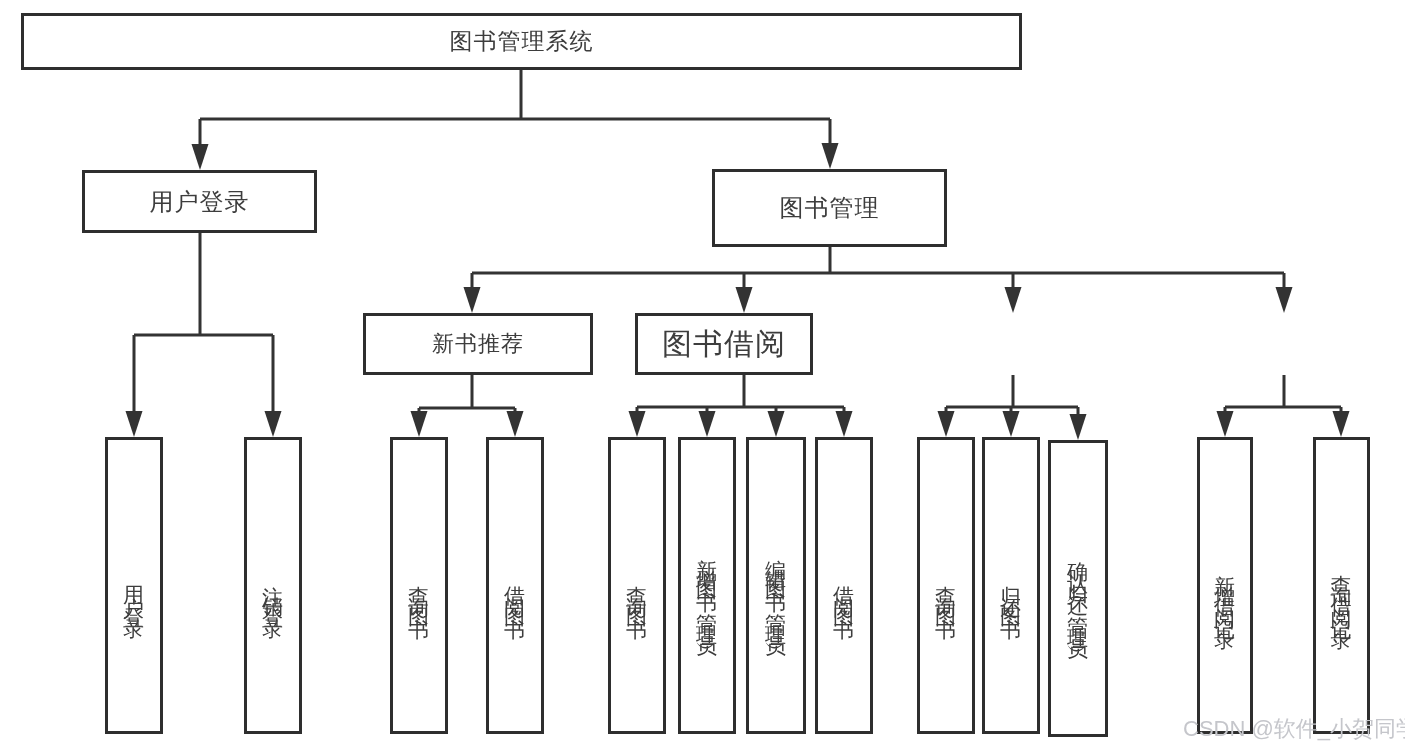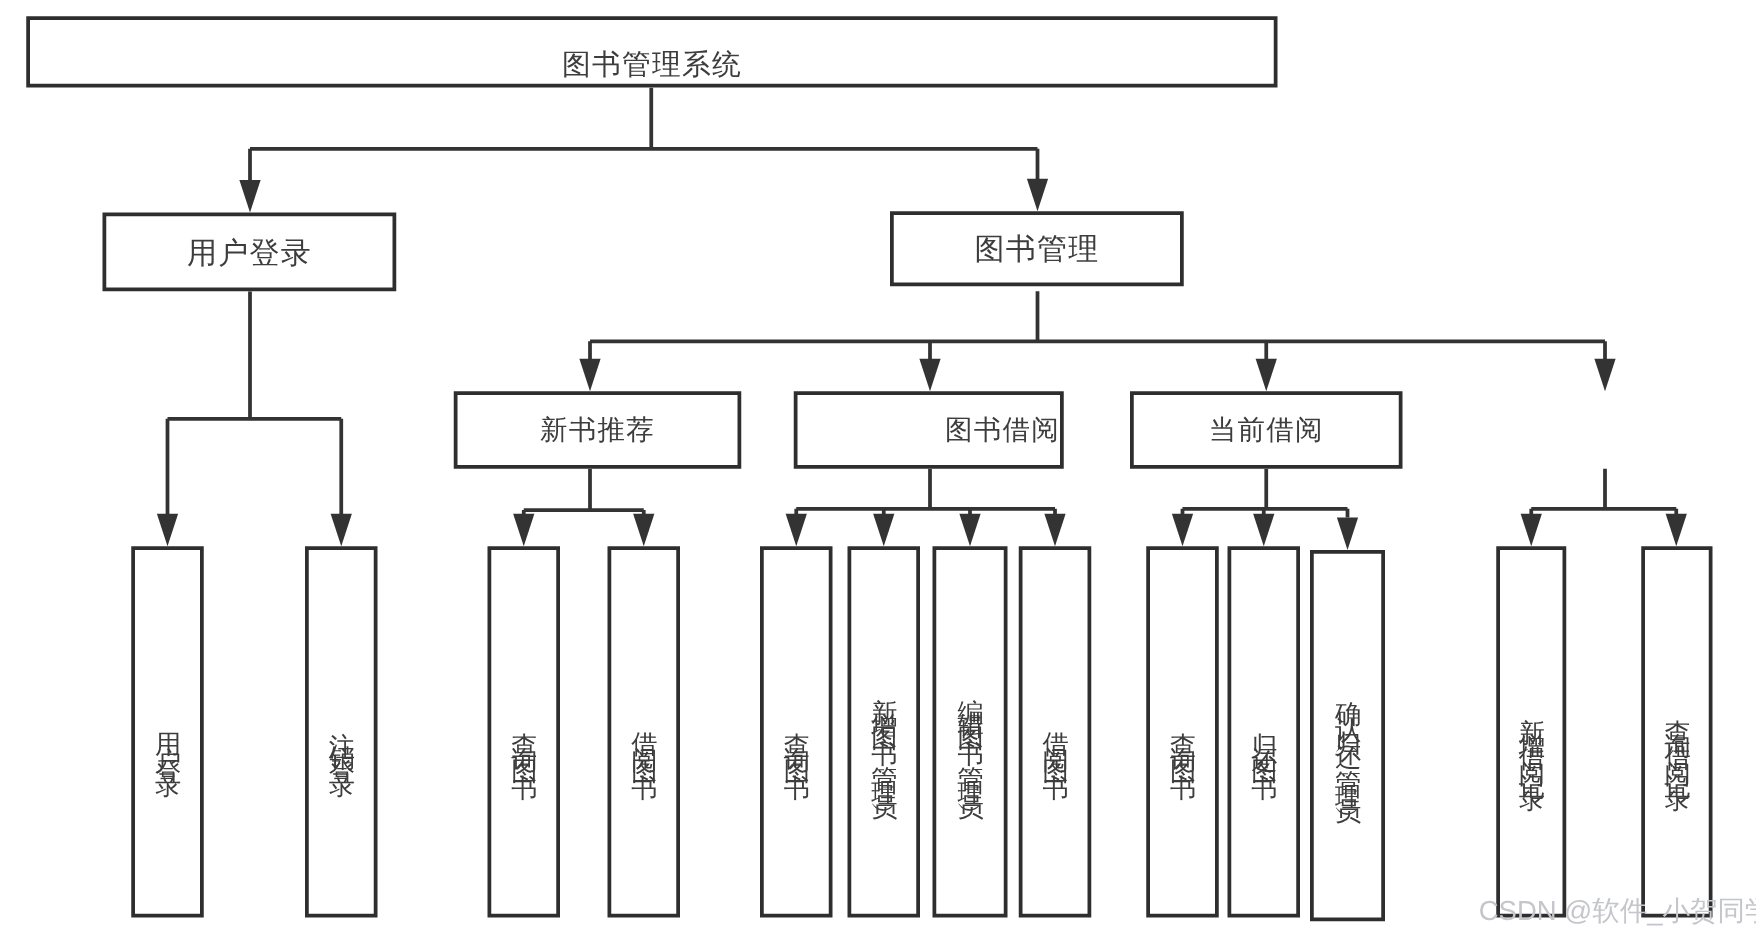--- a/index.html
+++ b/index.html
@@ -24,21 +24,21 @@
   .node{
     position:absolute;
     background:var(--background);
     border:3px solid var(--border);
     display:flex;
     align-items:center;
     justify-content:center;
     color:var(--text);
   }
   .node.h-label{font-size:24px;letter-spacing:1px;white-space:nowrap;}
-  .node.root{left:21px;top:13px;width:1001px;height:57px;font-size:23px;align-items:flex-end;}
+  .node.root{left:21px;top:13px;width:1001px;height:57px;font-size:23px;}
   .node.leaf{
     top:437px;width:58px;height:297px;
     font-size:21px;
   }
   .leaf .vtext{
     writing-mode:vertical-lr;
     text-orientation:mixed;
     letter-spacing:11px;
     line-height:1;
     margin-bottom:-11px; 
@@ -116,32 +116,29 @@
       </g>
   </svg>
 
   <div class="node root h-label">
     <span>图书管理系统</span>
   </div>
 
   <div class="node h-label" style="left:82px;top:170px;width:235px;height:63px;">
     <span>用户登录</span>
   </div>
-  <div class="node h-label" style="left:712px;top:169px;width:235px;height:60px;">
+  <div class="node h-label" style="left:712px;top:169px;width:235px;height:78px;">
     <span>图书管理</span>
   </div>
 
   <div class="node h-label" style="left:363px;top:313px;width:230px;height:62px;font-size:22px;">
     <span>新书推荐</span>
   </div>
-  <div class="node h-label" style="left:635px;top:313px;width:216px;height:62px;font-size:22px;justify-content:flex-end;">
+  <div class="node h-label" style="left:635px;top:313px;width:178px;height:62px;font-size:30px;">
     <span>图书借阅</span>
-  </div>
-  <div class="node h-label" style="left:904px;top:313px;width:218px;height:62px;font-size:22px;">
-    <span>当前借阅</span>
   </div>
 
   <div class="node leaf" style="left:105px;">
     <span class="vtext">用户登录</span>
   </div>
   <div class="node leaf" style="left:244px;">
     <span class="vtext">注销登录</span>
   </div>
 
   <div class="node leaf" style="left:390px;">

